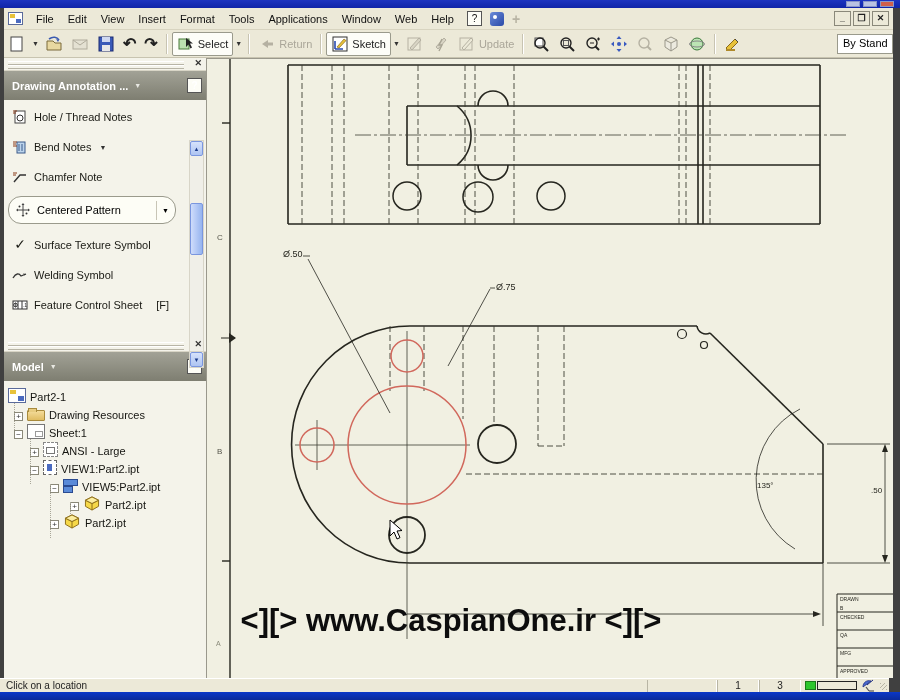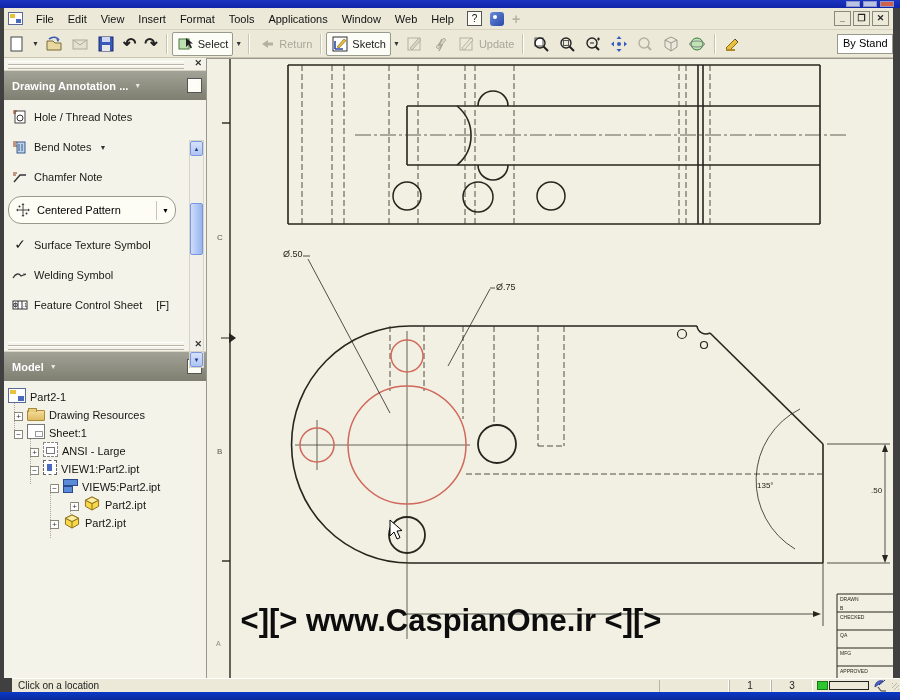--- a/index.html
+++ b/index.html
@@ -94,21 +94,21 @@
   .ic-view5 { width:15px !important; }
   .ic-view5::before { content:""; position:absolute; left:0; top:1px; width:13px; height:5px; background:#5a8ad8; border:1px solid #2a4a90; }
   .ic-view5::after { content:""; position:absolute; left:0; top:8px; width:8px; height:5px; background:#5a8ad8; border:1px solid #2a4a90; }
 
   
   .canvas { position:absolute; left:207px; top:58px; width:686px; height:620px; background:#f1f0e2;
     border-top:1px solid #9a988c; }
   .canvas svg { display:block; }
 
   
-  .statusbar { position:absolute; left:12px; top:678px; width:889px; height:14px; background:#ece9d8;
+  .statusbar { position:absolute; left:0; top:678px; width:889px; height:14px; background:#ece9d8;
     border-top:1px solid #fff; display:flex; align-items:center; font-size:10px; color:#222; }
   .smsg { padding-left:6px; flex:1; }
   .scell { border-left:1px solid #b8b5a4; border-right:1px solid #fff; height:12px; line-height:12px;
     text-align:center; flex:none; }
   .meter { display:flex; align-items:center; gap:1px; padding:0 4px; flex:none; }
   .meter .g { width:11px; height:9px; background:#2ec62e; border:1px solid #1a7a1a; }
   .meter .k { width:40px; height:9px; background:linear-gradient(to bottom,#4a504a,#23282
 3); border:1px solid #222; }
   .gripdots { width:12px; height:12px; flex:none; position:relative; }
   .gripdots::before { content:""; position:absolute; right:2px; bottom:2px; width:7px; height:7px;

